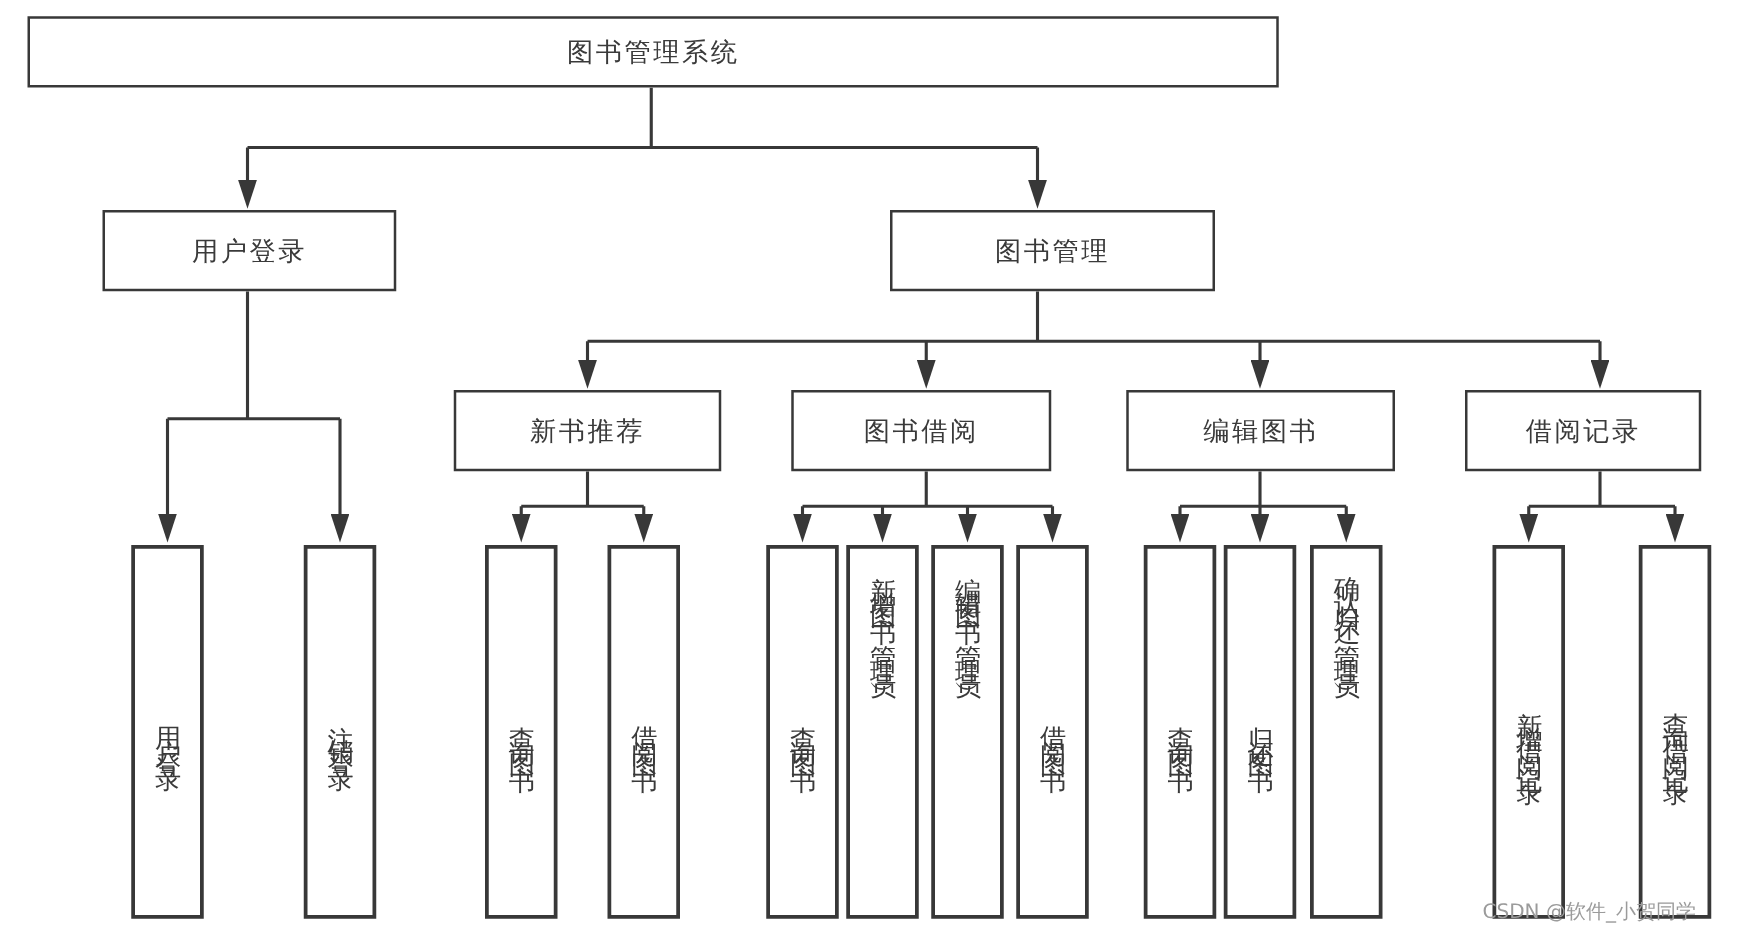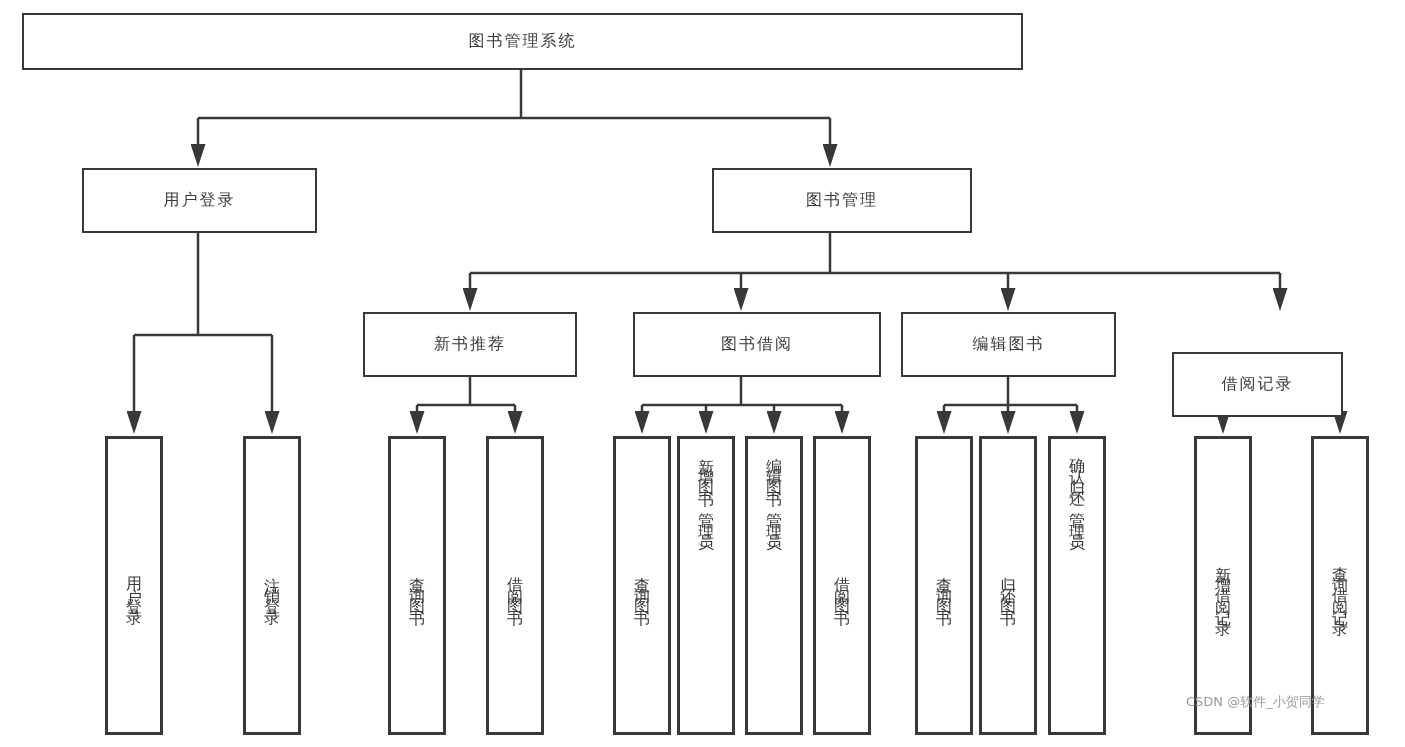--- a/index.html
+++ b/index.html
@@ -14,33 +14,33 @@
   }
   svg.wires { position: absolute; left: 0; top: 0; z-index: 1; }
   .box {
     position: absolute;
     box-sizing: border-box;
     background: #ffffff;
     border: 2px solid #383838;
     display: flex;
     align-items: center;
     justify-content: center;
-    font-size: 16px;
+    font-size: 21px;
     letter-spacing: 2px;
     z-index: 2;
     white-space: nowrap;
   }
   
   .root   { left: 22px;   top: 13px;  width: 1001px; height: 57px; }
   .lvl2-a { left: 82px;   top: 168px; width: 235px;  height: 65px; }
   .lvl2-b { left: 712px;  top: 168px; width: 260px;  height: 65px; }
   .lvl3-a { left: 363px;  top: 312px; width: 214px;  height: 65px; }
-  .lvl3-b { left: 633px;  top: 312px; width: 248px;  height: 65px; }
+  .lvl3-b { left: 633px;  top: 312px; width: 208px;  height: 65px; }
   .lvl3-c { left: 901px;  top: 312px; width: 215px;  height: 65px; }
-  .lvl3-d { left: 1172px; top: 312px; width: 171px;  height: 65px; margin-top: 40px; }
+  .lvl3-d { left: 1172px; top: 312px; width: 189px;  height: 65px; }
   
   .leaf {
     top: 436px;
     width: 58px;
     height: 299px;
     border-width: 3px;
     letter-spacing: 0;
   }
   .leaf .vtext {
     writing-mode: vertical-rl;
@@ -50,22 +50,22 @@
   }
   .leaf.from-top { align-items: flex-start; padding-top: 6px; }
   .u1 { left: 105px; }  .u2 { left: 243px; }
   .n1 { left: 388px; }  .n2 { left: 486px; }
   .b1 { left: 613px; }  .b2 { left: 677px; }  .b3 { left: 745px; }  .b4 { left: 813px; }
   .c1 { left: 915px; }  .c2 { left: 979px; }  .c3 { left: 1048px; }
   .r1 { left: 1194px; } .r2 { left: 1311px; }
   .watermark {
     position: absolute;
     left: 1186px;
-    top: 693px;
-    font-size: 13px;
+    top: 719px;
+    font-size: 16px;
     color: #9b9b9b;
     z-index: 3;
     white-space: nowrap;
   }
 </style>
 </head>
 <body>
 
 <div class="canvas">
 

